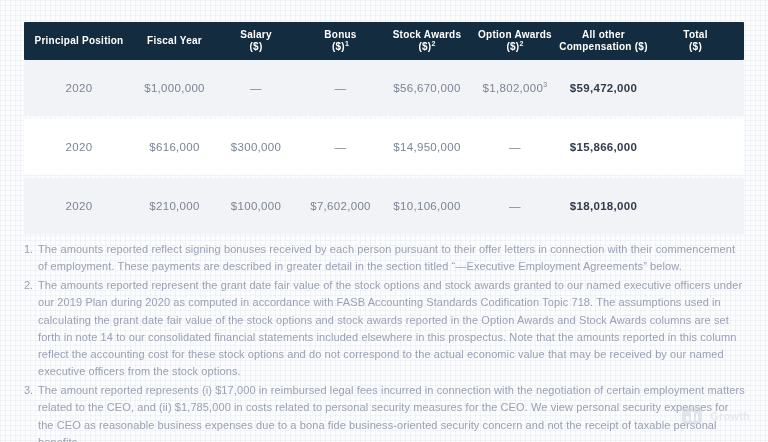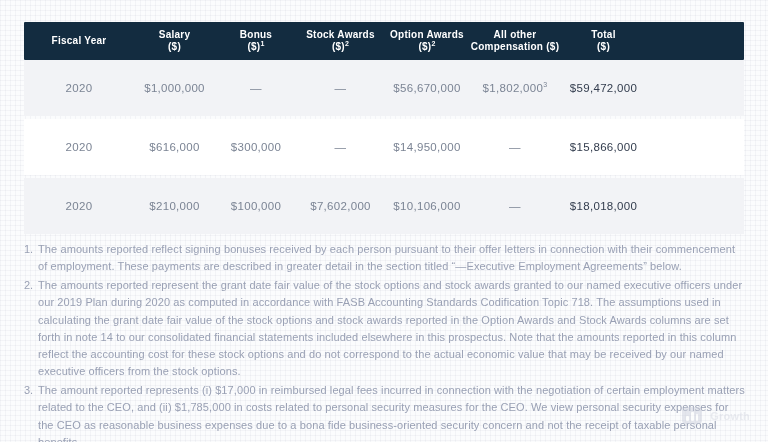--- a/index.html
+++ b/index.html
@@ -29,21 +29,21 @@
   }
   .th { display: flex; flex-direction: column; justify-content: center; align-items: center; line-height: 1.25; }
   .th .lbl { font-size: 10px; font-weight: 700; letter-spacing: 0.25px; white-space: nowrap; }
   .th .sub { font-size: 10px; font-weight: 700; letter-spacing: 0.25px; white-space: nowrap; }
   sup { font-size: 7px; line-height: 0; }
   .tbody .trow { height: 56px; margin-bottom: 3px; }
   .tbody .trow:nth-child(odd) { background: #f2f3f6; }
   .tbody .trow:nth-child(even) { background: #ffffff; }
   .td { font-size: 11.5px; letter-spacing: 0.3px; color: #7b8494; }
   .td.position { font-weight: 700; color: #4e5a68; font-size: 11px; line-height: 1.35; padding: 0 8px; letter-spacing: 0.3px; }
-  .td.total { font-weight: 400; color: #323c4d; }
+  .td.total { font-weight: 700; color: #323c4d; }
   .footnotes { position: absolute; left: 24px; top: 241px; width: 722px; }
   .footnote { display: flex; margin-bottom: 2px; }
   .fn-num { width: 14px; flex: 0 0 14px; font-size: 11px; color: #99a0b4; line-height: 1.56; }
   .fn-text { flex: 1; font-size: 11px; color: #99a0b4; line-height: 1.56; letter-spacing: 0.1px; }
   .watermark {
     position: absolute; right: 18px; bottom: 18px;
     display: flex; align-items: center; gap: 8px;
     opacity: 0.45;
   }
   .wm-icon {
@@ -57,20 +57,23 @@
   .wm-icon i:nth-child(2) { height: 9px; }
   .wm-icon i:nth-child(3) { height: 7px; }
   .wm-label { font-size: 11px; font-weight: 700; color: #d3d6e0; letter-spacing: 0.2px; }
 </style>
 </head>
 <body>
 
 <div class="comp-table">
 
   <div class="grid-row thead">
+    <div class="th">
+      <div class="lbl">Principal Position</div>
+    </div>
     <div class="th">
       <div class="lbl">Fiscal Year</div>
     </div>
     <div class="th">
       <div class="lbl">Salary</div>
       <div class="sub"><span>($)</span></div>
     </div>
     <div class="th">
       <div class="lbl">Bonus</div>
       <div class="sub"><span>($)</span><sup>1</sup></div>

